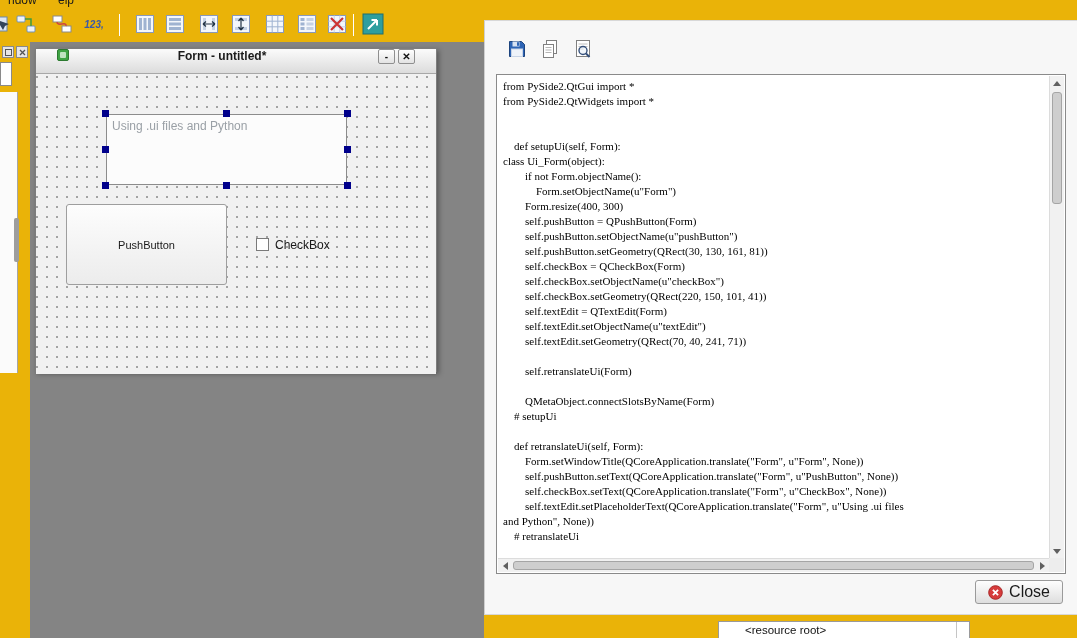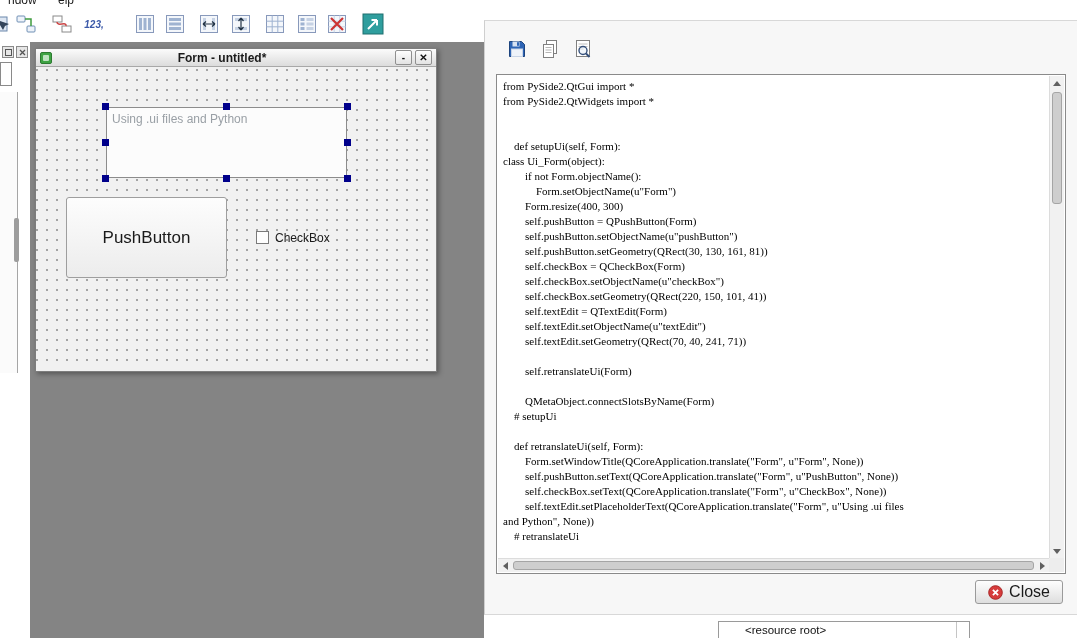--- a/index.html
+++ b/index.html
@@ -1,18 +1,18 @@
 <!DOCTYPE html>
 <html><head>
 <meta charset="utf-8">
 <style>
   * { box-sizing: border-box; margin: 0; padding: 0; }
   html,body { width:1077px; height:638px; overflow:hidden; }
   body { font-family:"Liberation Sans", sans-serif; background:#ececec; }
-  .screen { position:relative; width:1077px; height:638px; background:#ffffff; overflow:hidden; }
+  .screen { position:relative; width:1077px; height:638px; background:#eab308; overflow:hidden; }
 
   
   .menu-strip { position:absolute; left:0; top:0; width:320px; height:7px; overflow:hidden; }
   .menu-strip span { position:absolute; top:-7px; font-size:12px; color:#1a1a1a; }
   .menu-w { left:8px; } .menu-h { left:58px; }
 
   
   .toolbar { position:absolute; left:0; top:10px; width:470px; height:30px; }
   .tb-icon { position:absolute; top:2px; width:24px; height:24px; display:flex; align-items:center; justify-content:center; }
   .tb-sep { position:absolute; top:4px; width:1px; height:22px; background:#bcbcbc; border-right:1px solid #fff; }
@@ -23,37 +23,37 @@
   .dock-btn.b1 { left:2px; top:46px; } .dock-btn.b2 { left:16px; top:46px; }
   .filter-box { position:absolute; left:0; top:62px; width:12px; height:24px; background:#ffffff; border:1px solid #8a8a8a; }
   .left-panel { position:absolute; left:0; top:92px; width:18px; height:281px; background:#fbfbfb; border-right:1px solid #a6a6a6; }
   .left-thumb { position:absolute; left:14px; top:218px; width:5px; height:44px; background:#9d9d9d; border-radius:2px; }
 
   
   .mdi { position:absolute; left:30px; top:42px; width:454px; height:596px; background:#848484; }
 
   
   .form-window { position:absolute; left:35px; top:48px; width:402px; height:324px; border:1px solid #7d7d7d; background:#f1f1f1; box-shadow:2px 2px 5px rgba(0,0,0,.35); }
-  .fw-titlebar { height:18px; background:linear-gradient(#fbfbfb,#dcdcdc); border-bottom:1px solid #a8a8a8; display:flex; align-items:center; padding:0 4px; }
+  .fw-titlebar { height:25px; background:linear-gradient(#fbfbfb,#dcdcdc); border-bottom:1px solid #a8a8a8; display:flex; align-items:flex-start; padding:0 21px; }
   .fw-icon { width:12px; height:12px; background:#3fa344; border:1px solid #2c7a30; border-radius:2px; position:relative; flex:0 0 auto; }
   .fw-icon::before { content:""; position:absolute; left:2px; top:2px; right:2px; bottom:2px; background:#bfe3c1; border-radius:1px; }
   .fw-title { flex:1; text-align:center; font-size:12px; font-weight:bold; color:#1a1a1a; }
   .fw-btn { width:17px; height:15px; border:1px solid #8f8f8f; border-radius:2px; background:linear-gradient(#fefefe,#e3e3e3); font-size:10px; font-weight:bold; color:#111; display:flex; align-items:center; justify-content:center; margin-left:3px; flex:0 0 auto; }
   .fw-body { position:relative; width:400px; height:300px; background-color:#f1f1f1;
              background-image:radial-gradient(circle, #a3a3a3 1px, rgba(0,0,0,0) 1.2px);
              background-size:10px 10px; background-position:6px 8px; }
 
   .textedit { position:absolute; left:70px; top:40px; width:241px; height:71px; background:#fcfcfc; border:1px solid #8c8c8c; }
   .placeholder { position:absolute; left:5px; top:4px; font-size:12px; color:#9aa0a6; }
   .hd { position:absolute; width:7px; height:7px; background:#00008b; }
   .hd.tl{left:-5px;top:-5px}.hd.tc{left:50%;margin-left:-4px;top:-5px}.hd.tr{right:-5px;top:-5px}
   .hd.ml{left:-5px;top:50%;margin-top:-4px}.hd.mr{right:-5px;top:50%;margin-top:-4px}
   .hd.bl{left:-5px;bottom:-5px}.hd.bc{left:50%;margin-left:-4px;bottom:-5px}.hd.br{right:-5px;bottom:-5px}
 
-  .pushbtn { position:absolute; left:30px; top:130px; width:161px; height:81px; background:linear-gradient(#fdfdfd,#ececec); border:1px solid #9e9e9e; border-radius:3px; display:flex; align-items:center; justify-content:center; font-size:17px; color:#1a1a1a; }
+  .pushbtn { position:absolute; left:30px; top:130px; width:161px; height:81px; background:linear-gradient(#fdfdfd,#ececec); border:1px solid #9e9e9e; border-radius:3px; display:flex; align-items:center; justify-content:center; font-size:11px; color:#1a1a1a; }
   .checkbox { position:absolute; left:220px; top:150px; width:101px; height:41px; display:flex; align-items:center; font-size:12px; color:#1a1a1a; }
   .cb-box { width:13px; height:13px; background:#fefefe; border:1px solid #7a7a7a; margin-right:6px; flex:0 0 auto; }
 
   
   .dialog { position:absolute; left:484px; top:20px; width:593px; height:595px; background:#f7f7f7; border-left:1px solid #cfcfcf; border-top:1px solid #d8d8d8; border-bottom:1px solid #d8d8d8; }
   .dlg-toolbar { position:absolute; left:20px; top:16px; display:flex; gap:9px; }
   .dlg-tool { width:24px; height:24px; display:flex; align-items:center; justify-content:center; }
 
   .code-view { position:absolute; left:11px; top:53px; width:570px; height:500px; border:1px solid #8a8a8a; background:#fff; }
   .code-text { position:absolute; left:0; top:0; right:15px; bottom:14px; overflow:hidden; padding:4px 6px; }

